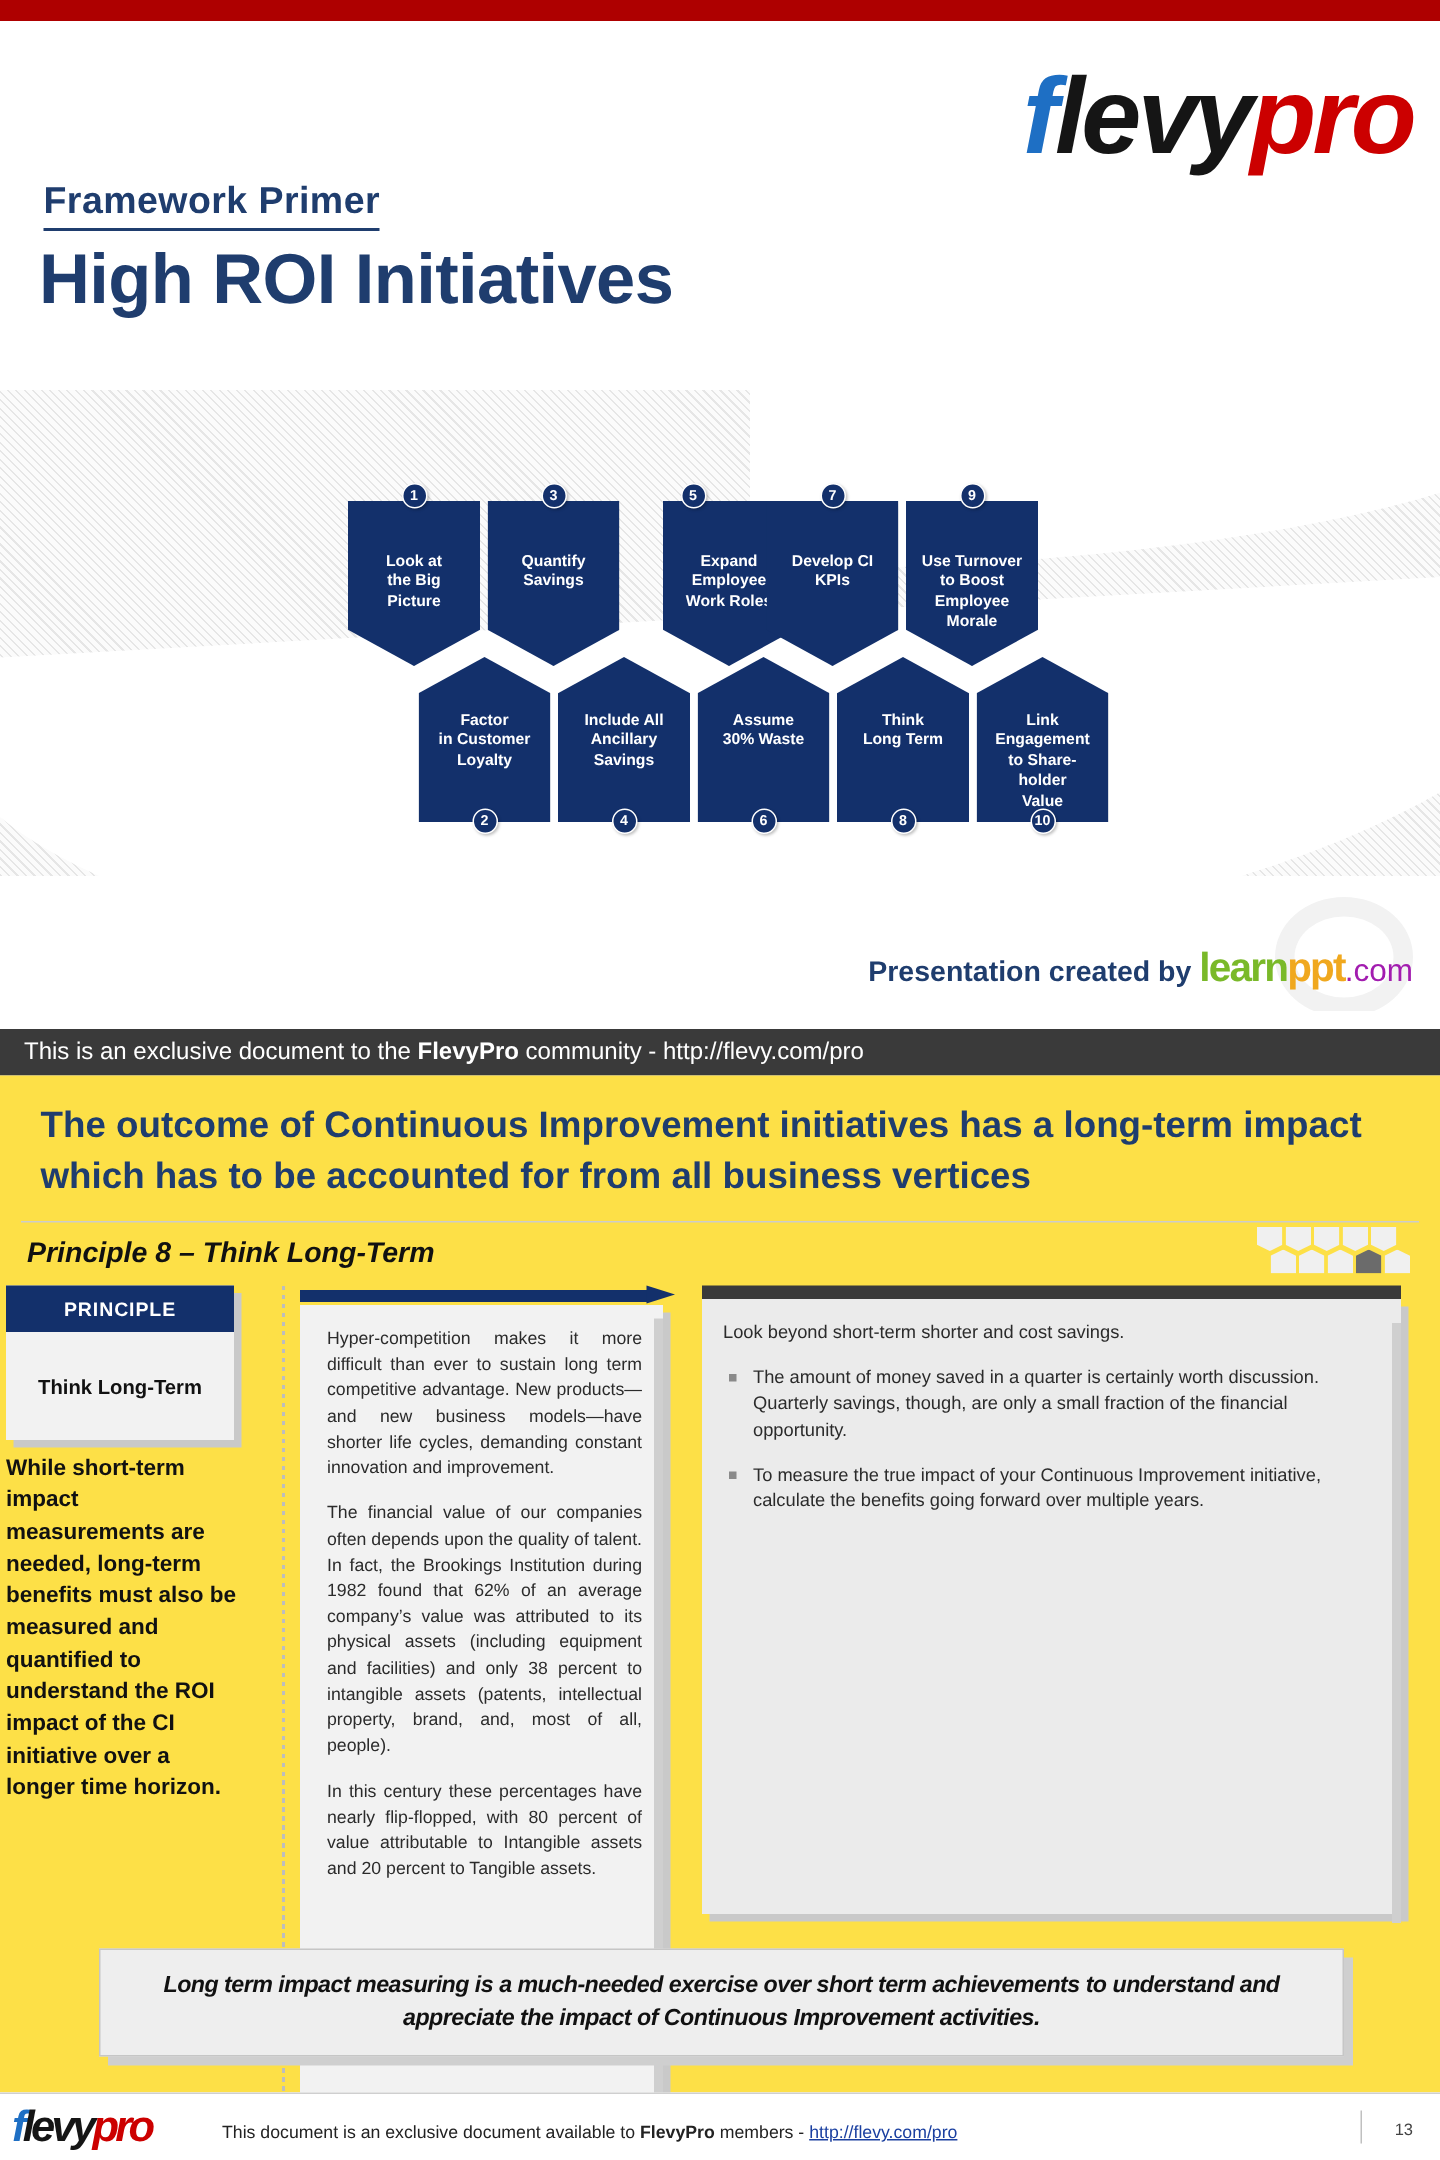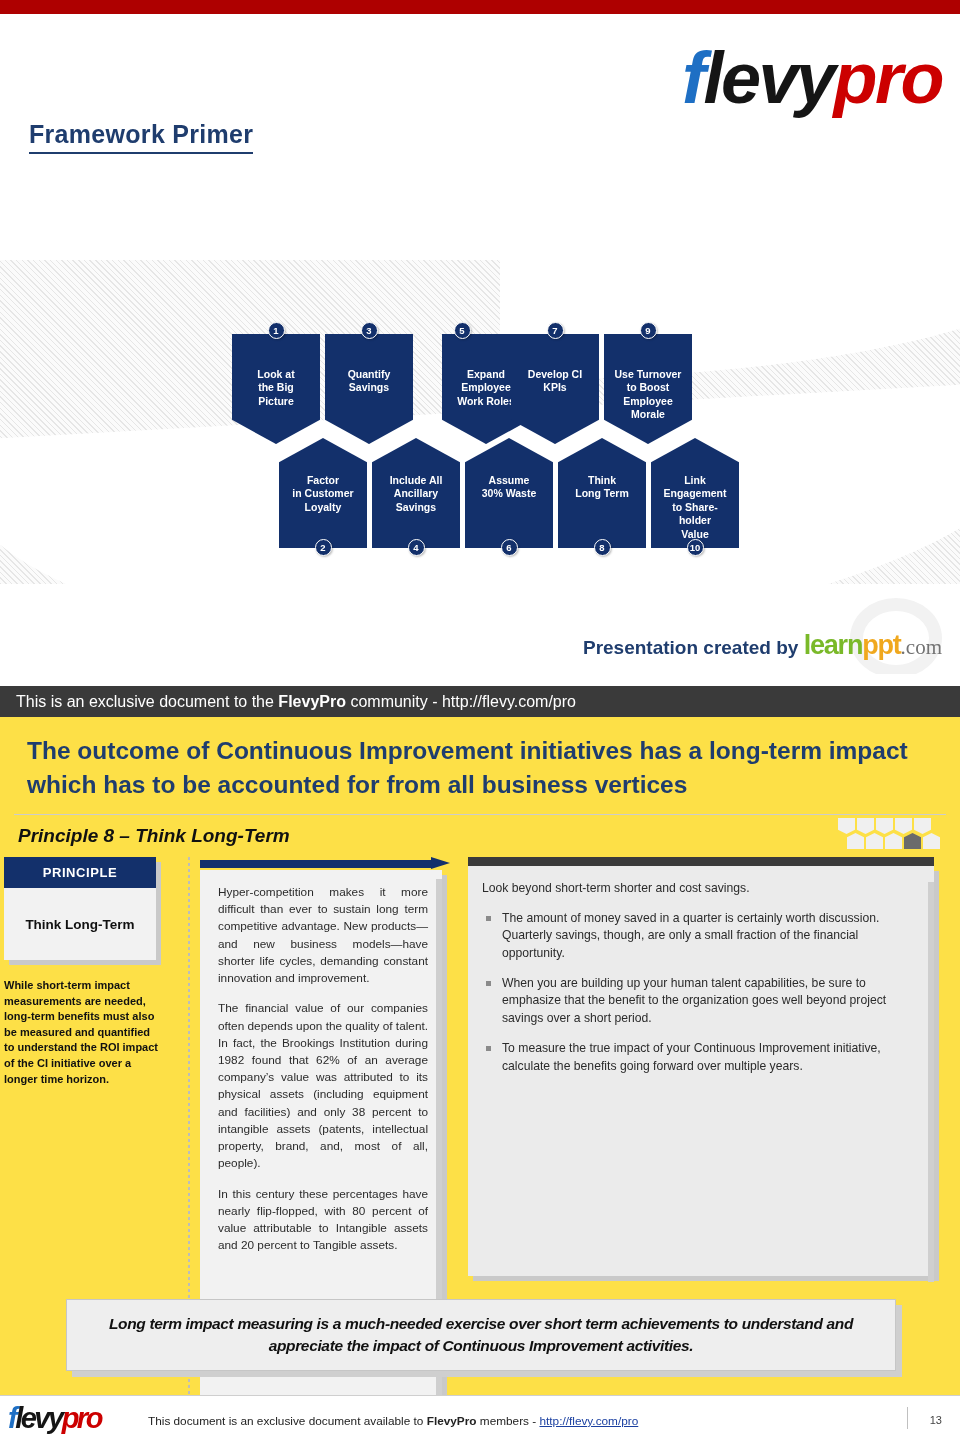--- a/index.html
+++ b/index.html
@@ -124,21 +124,21 @@
   
   .credit {
     position: absolute; right: 18px; top: 616px;
     font-size: 19px; font-weight: bold;
     color: #1F3D6E;
     white-space: nowrap;
     z-index: 3;
   }
   .credit .lp-l { color: #7AB929; font-size: 27px; letter-spacing: -1.2px; }
   .credit .lp-p { color: #F0A81E; font-size: 27px; letter-spacing: -1.2px; }
-  .credit .lp-com { color: #737373; font-size: 21px; font-weight: normal; font-family: Liberation Serif, serif; }
+  .credit .lp-com { color: #a21caf; font-size: 21px; font-weight: normal; }
   .credit-ring {
     position: absolute; right: 18px; top: 584px;
     width: 92px; height: 80px;
     border: 13px solid #f2f2f2;
     border-radius: 50%;
     z-index: 1;
   }
 
   
   .excl-banner {
@@ -211,23 +211,23 @@
     padding: 8px 0;
   }
   .principle-body {
     height: 72px;
     display: flex; align-items: center; justify-content: center;
     font-size: 13.5px; font-weight: bold;
     color: #111111;
     text-align: center;
   }
   .principle-note {
-    margin-top: 18px;
+    margin-top: 8px;
     width: 155px;
-    font-size: 11px; font-weight: bold;
+    font-size: 15px; font-weight: bold;
     color: #111111;
     line-height: 1.42;
   }
 
   
   .dot-divider {
     position: absolute; left: 188px; top: 140px;
     width: 2px; height: 1140px;
     background-image: repeating-linear-gradient(to bottom,
       #bdbdbd 0px, #bdbdbd 3px, transparent 3px, transparent 6px);
@@ -373,20 +373,21 @@
   <div class="cover">
     <div class="hatch-band">
       <div class="hatch-swoosh"></div>
     </div>
     <div class="hatch-swoosh2" style="top:246px;"></div>
 
     <div class="fp-logo" id="cover-logo"><span class="f">f</span><span class="levy">levy</span><span class="pro">pro</span></div>
 
     <div class="kicker">Framework Primer</div>
     <div class="cover-title">
+      <div>High ROI Initiatives</div>
     </div>
 
     <div class="diagram" id="diagram">
         <div class="chev chev-top" style="left: 0px; top: 14px;">
           <div style="white-space: pre-line;">Look at
 the Big
 Picture</div>
         </div>
         <div class="chev-num" style="left: 35.5px; top: 2px;">1</div>
         <div class="chev chev-top" style="left: 93px; top: 14px;">
@@ -491,21 +492,20 @@
           <div class="mid-scroll"></div>
       </div>
     </div>
 
     <div class="col-right">
       <div class="right-bar"></div>
       <div class="right-box" style="position:relative;">
         <div class="intro">Look beyond short-term shorter and cost savings.</div>
         <ul id="right-bullets">
             <li>The amount of money saved in a quarter is certainly worth discussion. Quarterly savings, though, are only a small fraction of the financial opportunity.</li>
-            <li>When you are building up your human talent capabilities, be sure to emphasize that the benefit to the organization goes well beyond project savings over a short period.</li>
             <li>To measure the true impact of your Continuous Improvement initiative, calculate the benefits going forward over multiple years.</li>
           </ul>
         <div class="right-scroll"></div>
       </div>
     </div>
 
     <div class="callout">
       <div class="callout-text">Long term impact measuring is a much-needed exercise over short term achievements to understand and appreciate the impact of Continuous Improvement activities.</div>
     </div>
   </div>

